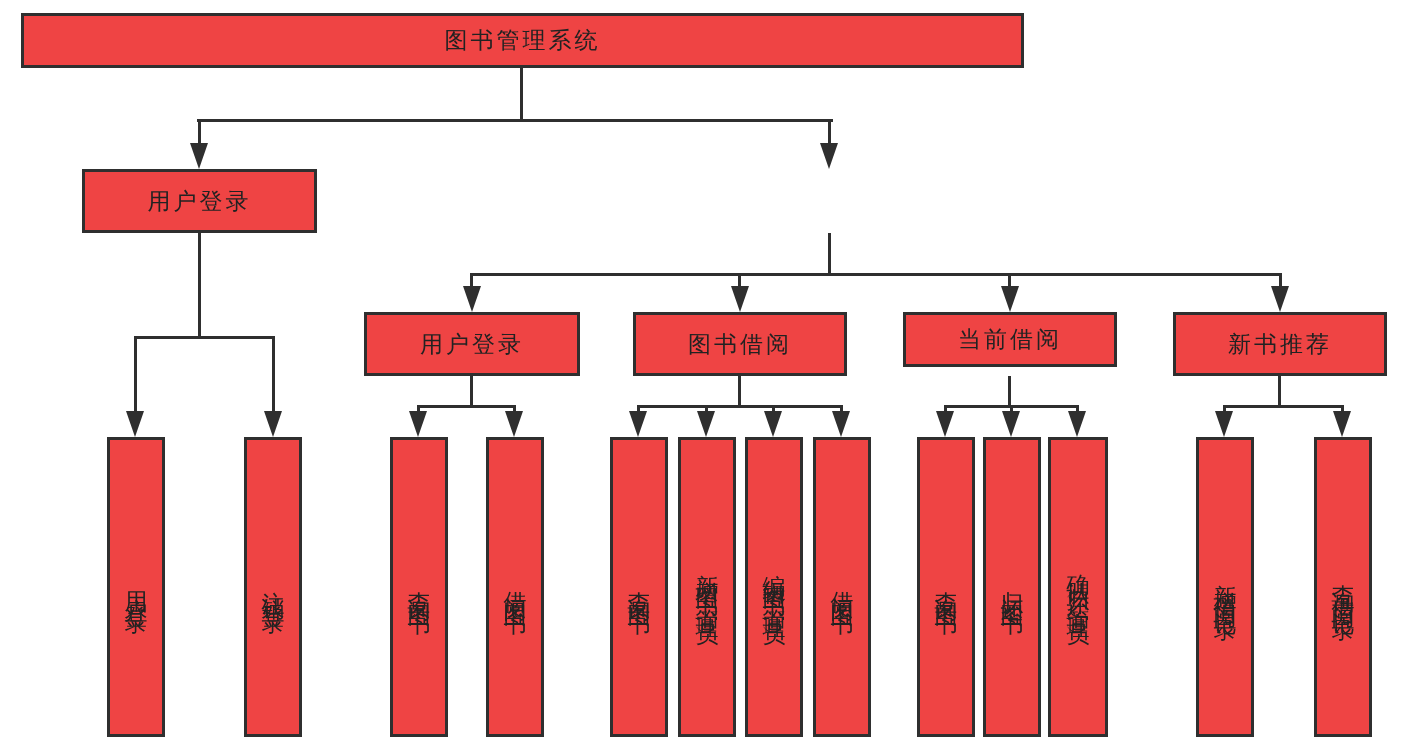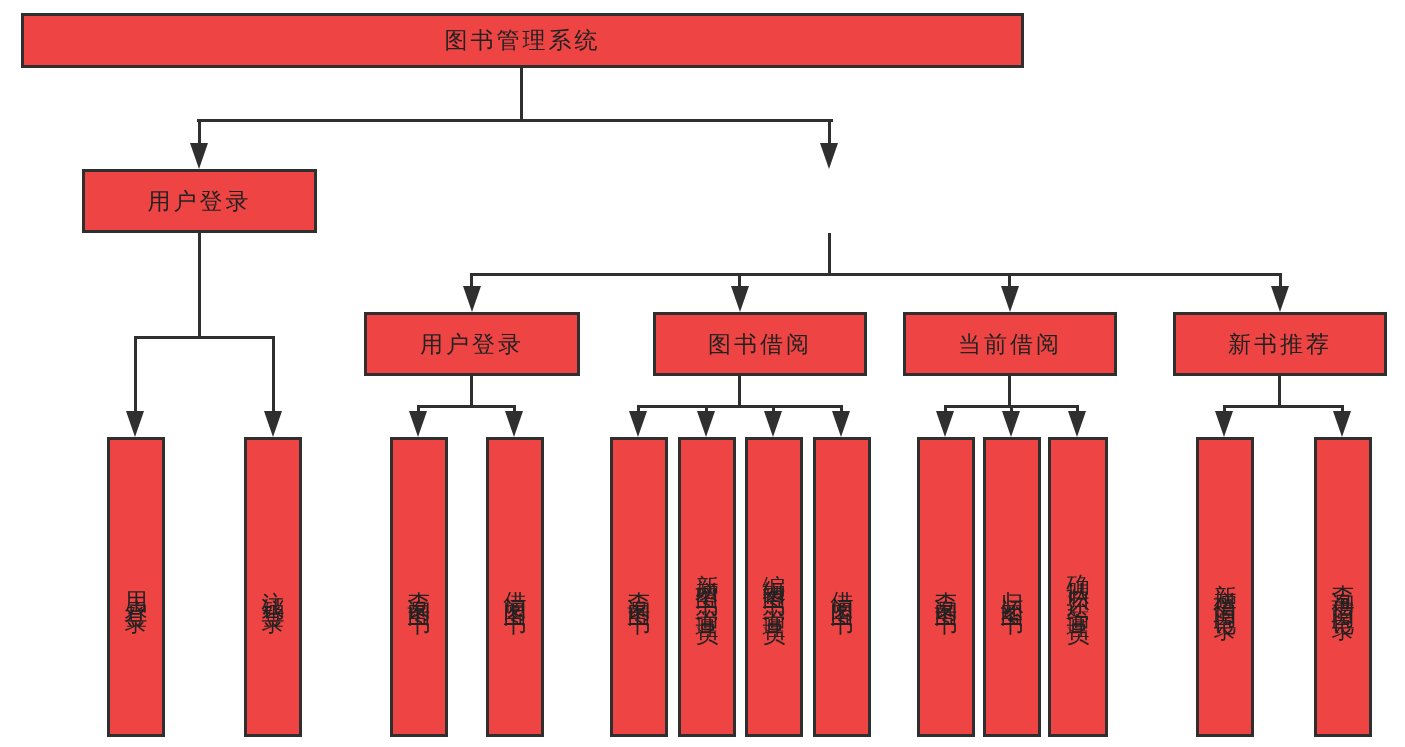--- a/index.html
+++ b/index.html
@@ -62,24 +62,24 @@
   <div class="vline" style="left:738px;top:273px;height:20px;"></div>
   <div class="arrow" style="left:731px;top:286px;"></div>
   <div class="vline" style="left:1008px;top:273px;height:20px;"></div>
   <div class="arrow" style="left:1001px;top:286px;"></div>
   <div class="vline" style="left:1279px;top:273px;height:20px;"></div>
   <div class="arrow" style="left:1271px;top:286px;"></div>
 
   <div class="box" style="left:364px;top:312px;width:216px;height:64px;">
     <span class="hlabel">用户登录</span>
   </div>
-  <div class="box" style="left:633px;top:312px;width:214px;height:64px;margin-left:20px;">
+  <div class="box" style="left:633px;top:312px;width:214px;height:64px;">
     <span class="hlabel">图书借阅</span>
   </div>
-  <div class="box" style="left:903px;top:312px;width:214px;height:64px;">
+  <div class="box" style="left:903px;top:312px;width:214px;height:55px;">
     <span class="hlabel">当前借阅</span>
   </div>
   <div class="box" style="left:1173px;top:312px;width:214px;height:64px;">
     <span class="hlabel">新书推荐</span>
   </div>
 
   <div class="vline" style="left:470px;top:376px;height:32px;"></div>
   <div class="hline" style="left:417px;top:405px;width:99px;"></div>
   <div class="vline" style="left:417px;top:405px;height:10px;"></div>
   <div class="arrow" style="left:409px;top:411px;"></div>

